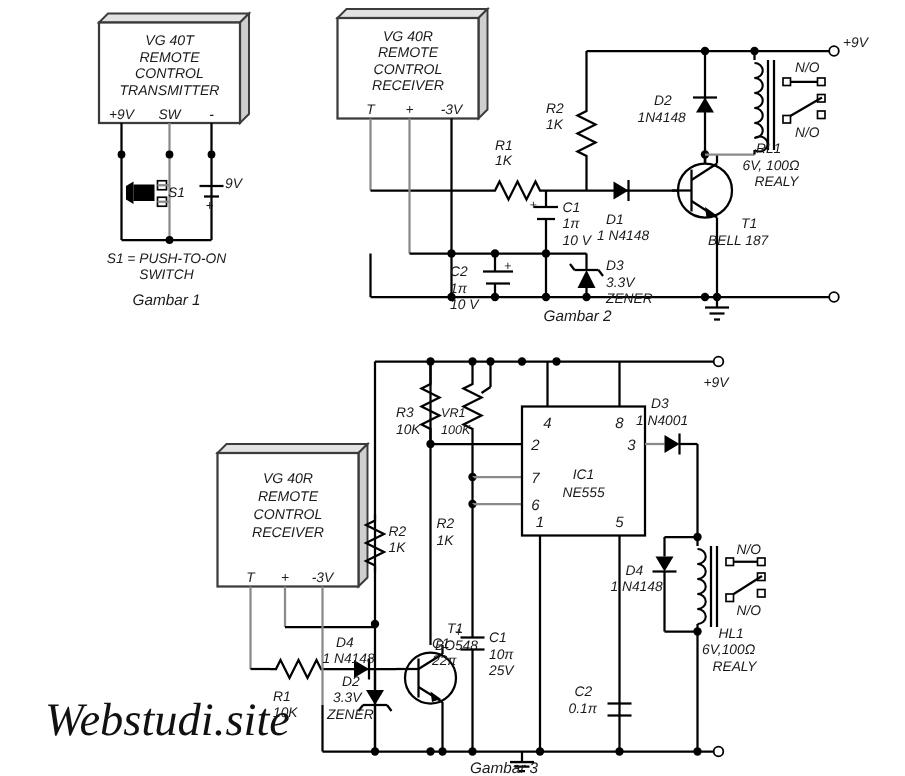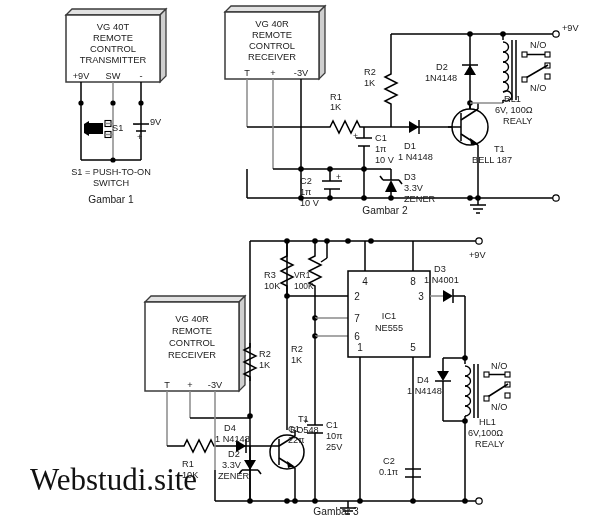--- a/index.html
+++ b/index.html
@@ -13,20 +13,21 @@
     height: 517px;
     position: relative;
     overflow: hidden;
     font-family: "Liberation Sans", sans-serif;
   }
   #sheet {
     position: absolute;
     left: 0; top: 0;
     width: 603px;
     height: 517px;
+    font-style: italic;
   }
   svg.diagram {
     position: absolute;
     left: 0; top: 0;
     width: 603px;
     height: 517px;
   }
   text {
     font-family: "Liberation Sans", sans-serif;
     fill: #1a1a1a;

